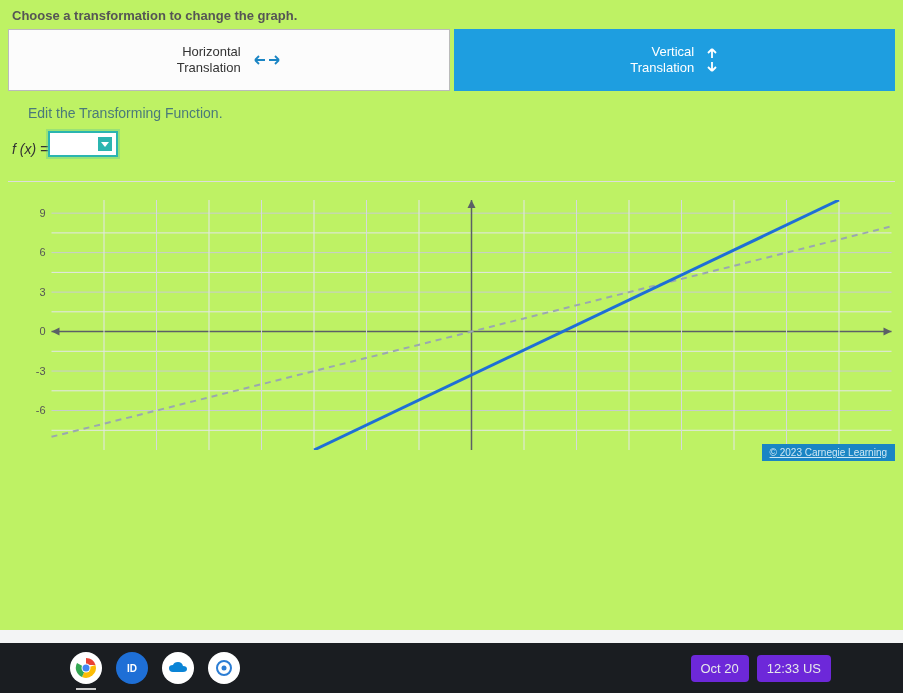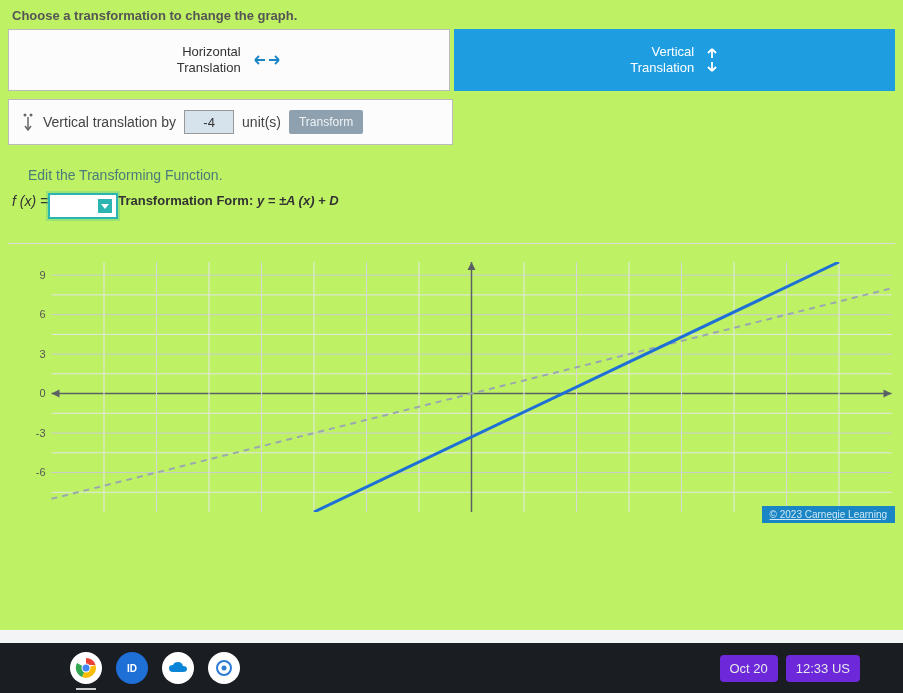--- a/index.html
+++ b/index.html
@@ -14,31 +14,31 @@
 .transform-card.active { background: #1e9ee0; color: #fff; border-color: #1e9ee0; }
 .transform-card .label-stack { text-align: right; line-height: 1.2; }
 .icon-box { display: inline-flex; align-items: center; justify-content: center; }
 
 .sub-row { display: flex; align-items: center; gap: 8px; margin: 8px; padding: 10px 12px; border: 1px solid #bbb; background: #fcfcfc; font-size: 14px; color: #444; width: 445px; }
 .sub-row .handle { color: #666; font-size: 14px; letter-spacing: -2px; }
 .value-input { width: 50px; height: 24px; border: 1px solid #999; background: #d7e3ec; text-align: center; font-size: 13px; color: #333; }
 .transform-btn { background: #8fa1af; color: #eef3f6; border: none; padding: 5px 10px; font-size: 12px; border-radius: 2px; cursor: pointer; }
 
 .edit-title { font-size: 14px; font-weight: normal; color: #4a7a7a; padding: 14px 28px 6px; }
-.func-row { display: flex; align-items: flex-start; padding: 4px 12px 12px; font-size: 14px; color: #333; }
+.func-row { display: flex; align-items: flex-end; padding: 4px 12px 12px; font-size: 14px; color: #333; }
 .fx-label { font-style: italic; }
 .func-dropdown { width: 70px; height: 26px; border: 2px solid #2bb5b0; background: #fff; display: inline-flex; align-items: center; justify-content: flex-end; padding-right: 4px; cursor: pointer; box-shadow: 0 0 0 2px rgba(43,181,176,0.25); }
 .dd-arrow { width: 14px; height: 14px; background: #2bb5b0; display: flex; align-items: center; justify-content: center; }
 .tf-form { font-weight: bold; color: #333; font-size: 13px; }
 
 .graph-wrap { position: relative; margin: 12px 8px 0 8px; height: 280px; border-top: 1px solid #ddd; padding-top: 18px; }
 .graph-svg { width: 100%; height: 250px; display: block; }
 .copyright { position: absolute; right: 0; bottom: 0; background: #1a85c4; color: #cfe8f5; font-size: 10px; padding: 3px 8px; text-decoration: underline; }
 
-.taskbar { position: absolute; left: 0; right: 0; bottom: 0; height: 50px; background: #1a1d21; display: flex; padding: 0 43px 0 70px; }
+.taskbar { position: absolute; left: 0; right: 0; bottom: 0; height: 50px; background: #1a1d21; display: flex; padding: 0 72px 0 70px; }
 .taskbar-left { display: flex; gap: 14px; align-items: center; }
 .tb-icon { width: 32px; height: 32px; border-radius: 50%; display: flex; align-items: center; justify-content: center; background: #fff; position: relative; cursor: pointer; }
 .tb-icon.chrome::after { content: ""; position: absolute; bottom: -6px; left: 6px; right: 6px; height: 2px; background: #ccc; }
 .taskbar-right { margin-left: auto; display: flex; gap: 8px; align-items: center; }
 .pill { background: #6d28d9; color: #e6e8ea; font-size: 13px; padding: 6px 10px; border-radius: 4px; }
 </style>
 </head>
 <body>
 
 <div class="main-area">
@@ -65,48 +65,30 @@
       </span>
       <span class="icon-box">
         <svg width="12" height="26" viewBox="0 0 12 26">
           <path d="M6 2 L6 11 M6 2 L2 6 M6 2 L10 6" fill="none" stroke="#fff" stroke-width="1.8"></path>
           <path d="M6 15 L6 24 M6 24 L2 20 M6 24 L10 20" fill="none" stroke="#fff" stroke-width="1.8"></path>
         </svg>
       </span>
     </div>
   </div>
 
-  <div class="sub-row">
-    <span class="handle">
-      <svg width="14" height="20" viewBox="0 0 14 20">
-          <circle cx="4" cy="4" r="1.5" fill="#666"></circle>
-          <circle cx="10" cy="4" r="1.5" fill="#666"></circle>
-          <line x1="7" y1="6" x2="7" y2="18" stroke="#666" stroke-width="1.5"></line>
-          <path d="M4 15 L7 19 L10 15" fill="none" stroke="#666" stroke-width="1.5"></path>
-        </svg>
-    </span>
-    <span>Vertical translation by</span>
-    <input class="value-input" value="-4" style="">
-    <span>unit(s)</span>
-    <button class="transform-btn">Transform</button>
-  </div>
 
   <div class="edit-title">Edit the Transforming Function.</div>
   <div class="func-row">
     <span class="fx-label">f (x) =</span>
     <span class="func-dropdown">
       <span class="dd-arrow">
         <svg width="8" height="8" viewBox="0 0 8 8">
             <polygon points="0,2 8,2 4,7" fill="#fff"></polygon>
           </svg>
       </span>
-    </span>
-    <span class="tf-form">
-      <span>Transformation Form:</span>
-      <span style="font-style:italic;font-weight:bold">y = ±A (x) + D</span>
     </span>
   </div>
 
   <div class="graph-wrap">
     <svg class="graph-svg" viewBox="0 0 880 250">
 
       <g>
 
         <line x1="40" y1="13.16" x2="880" y2="13.16" stroke="#c8ccd0" stroke-width="1"></line>
         <line x1="40" y1="52.63" x2="880" y2="52.63" stroke="#c8ccd0" stroke-width="1"></line>

